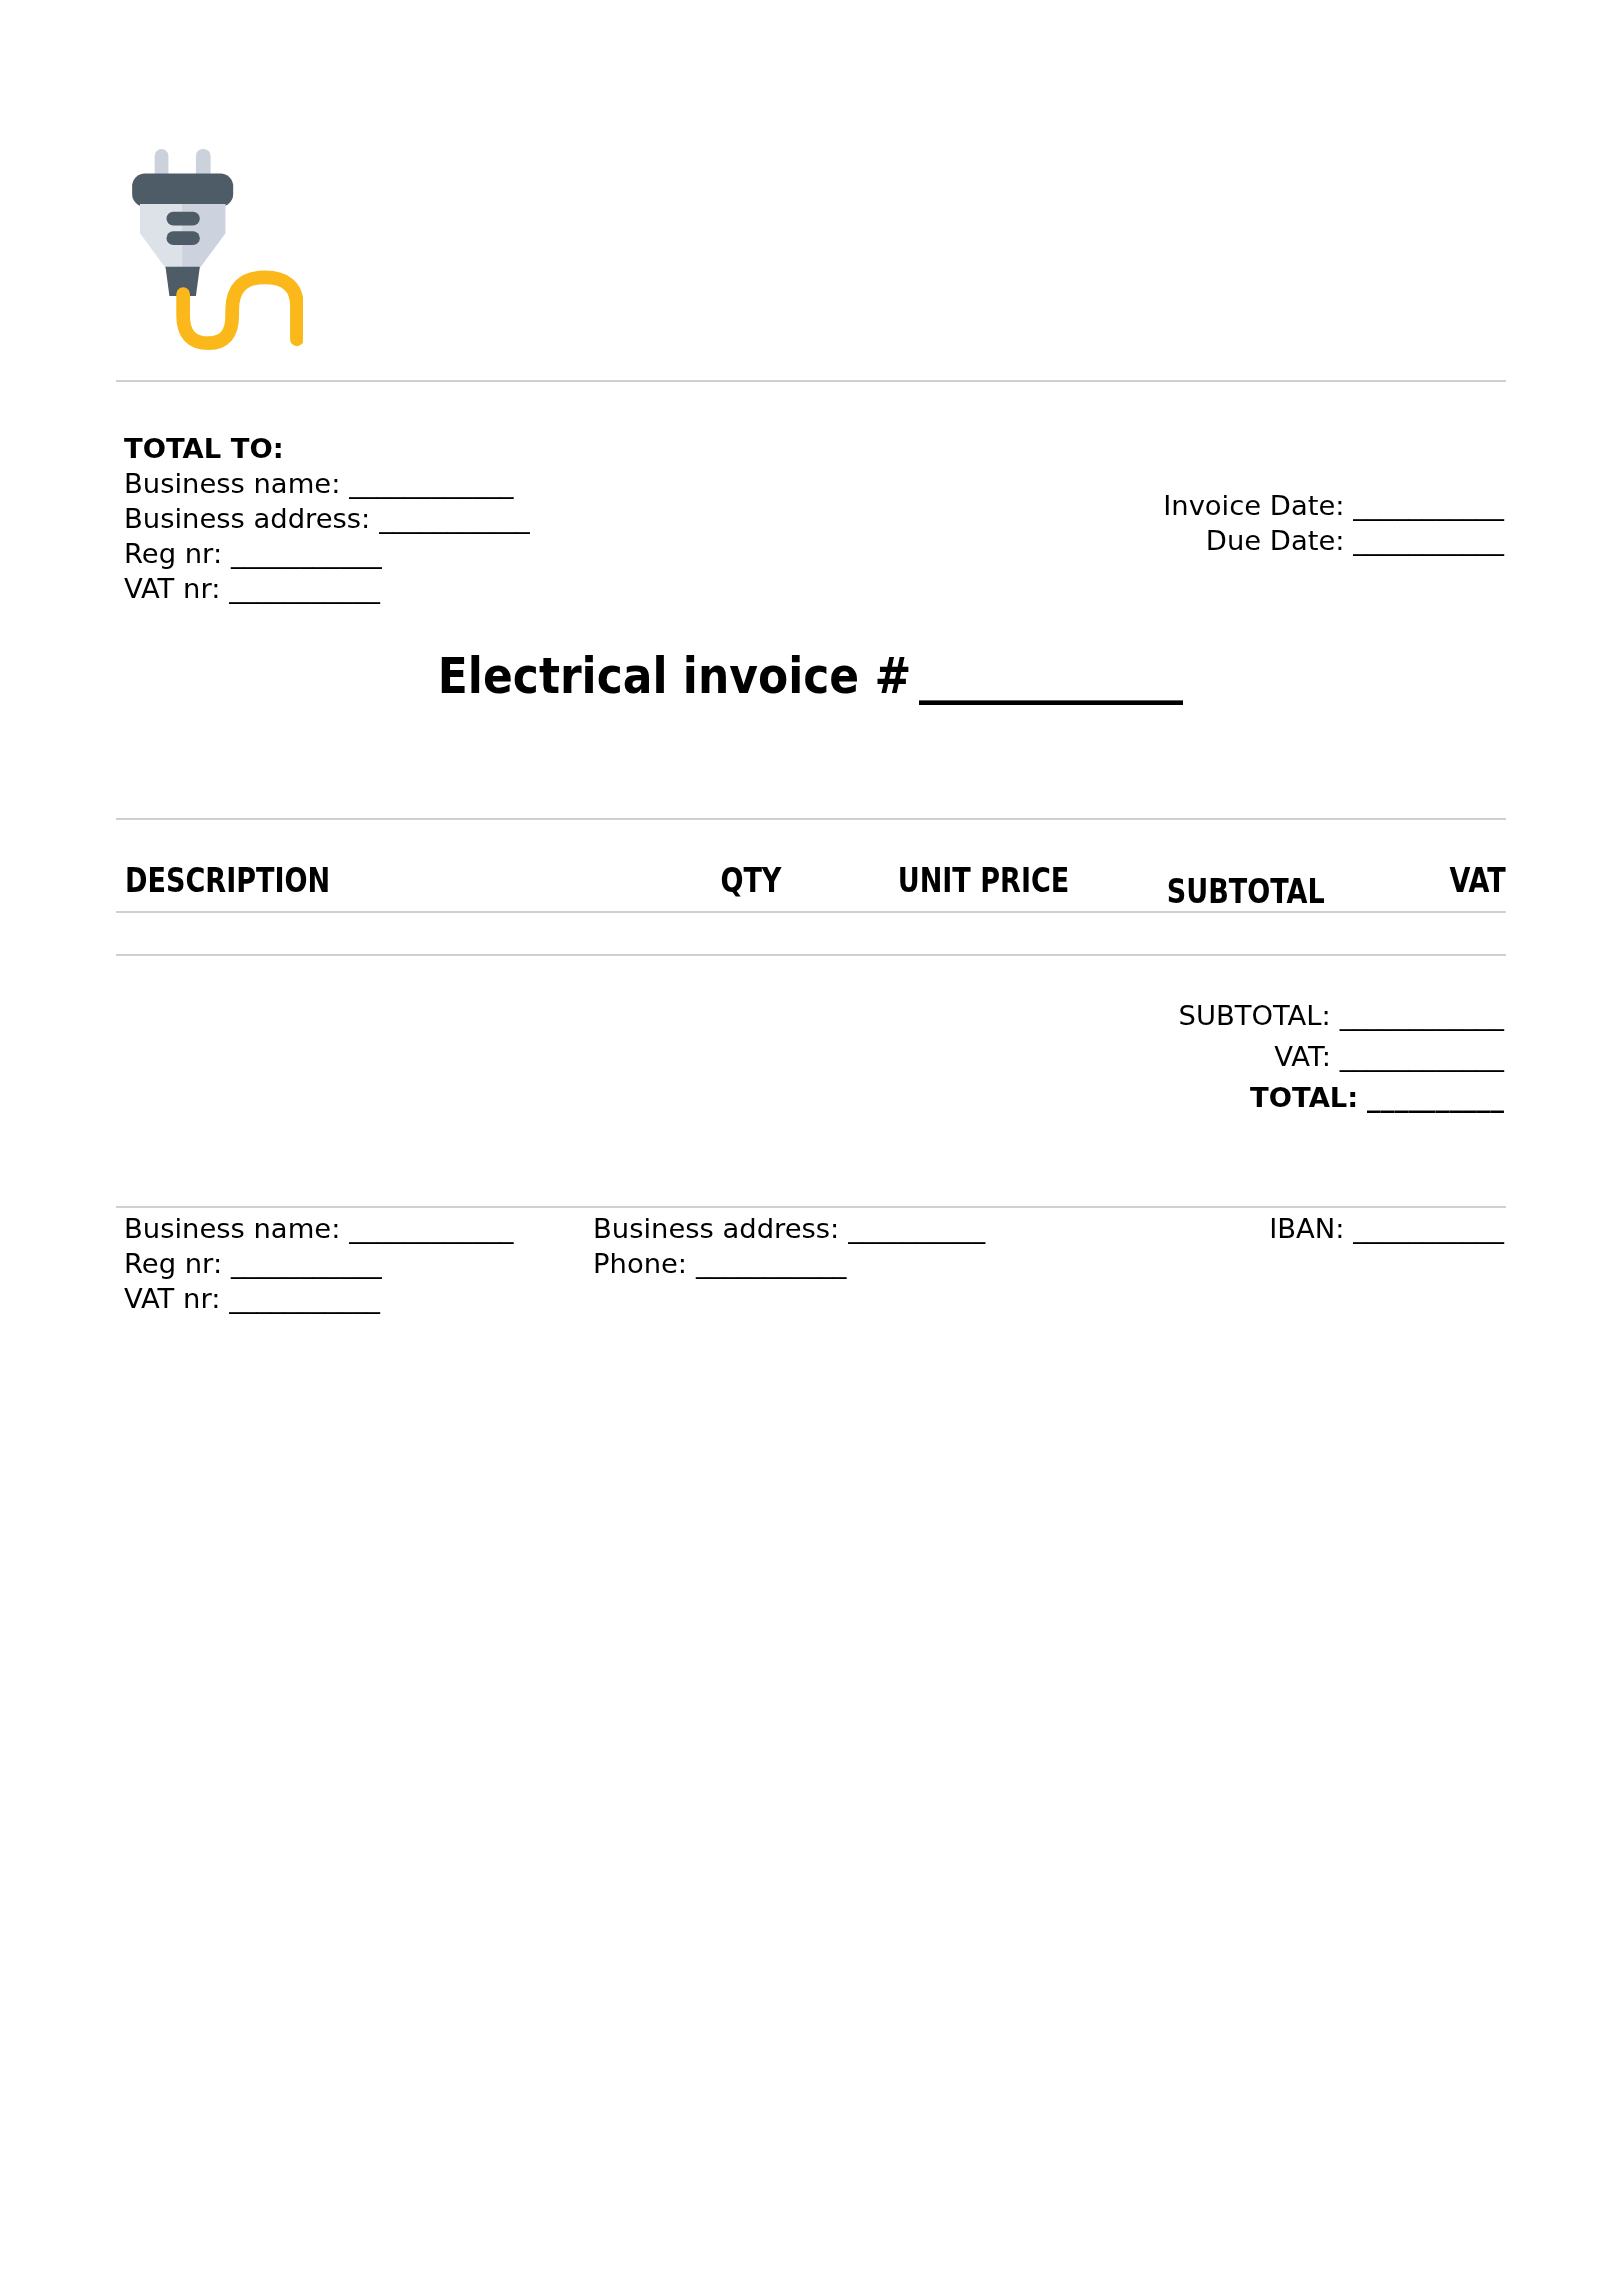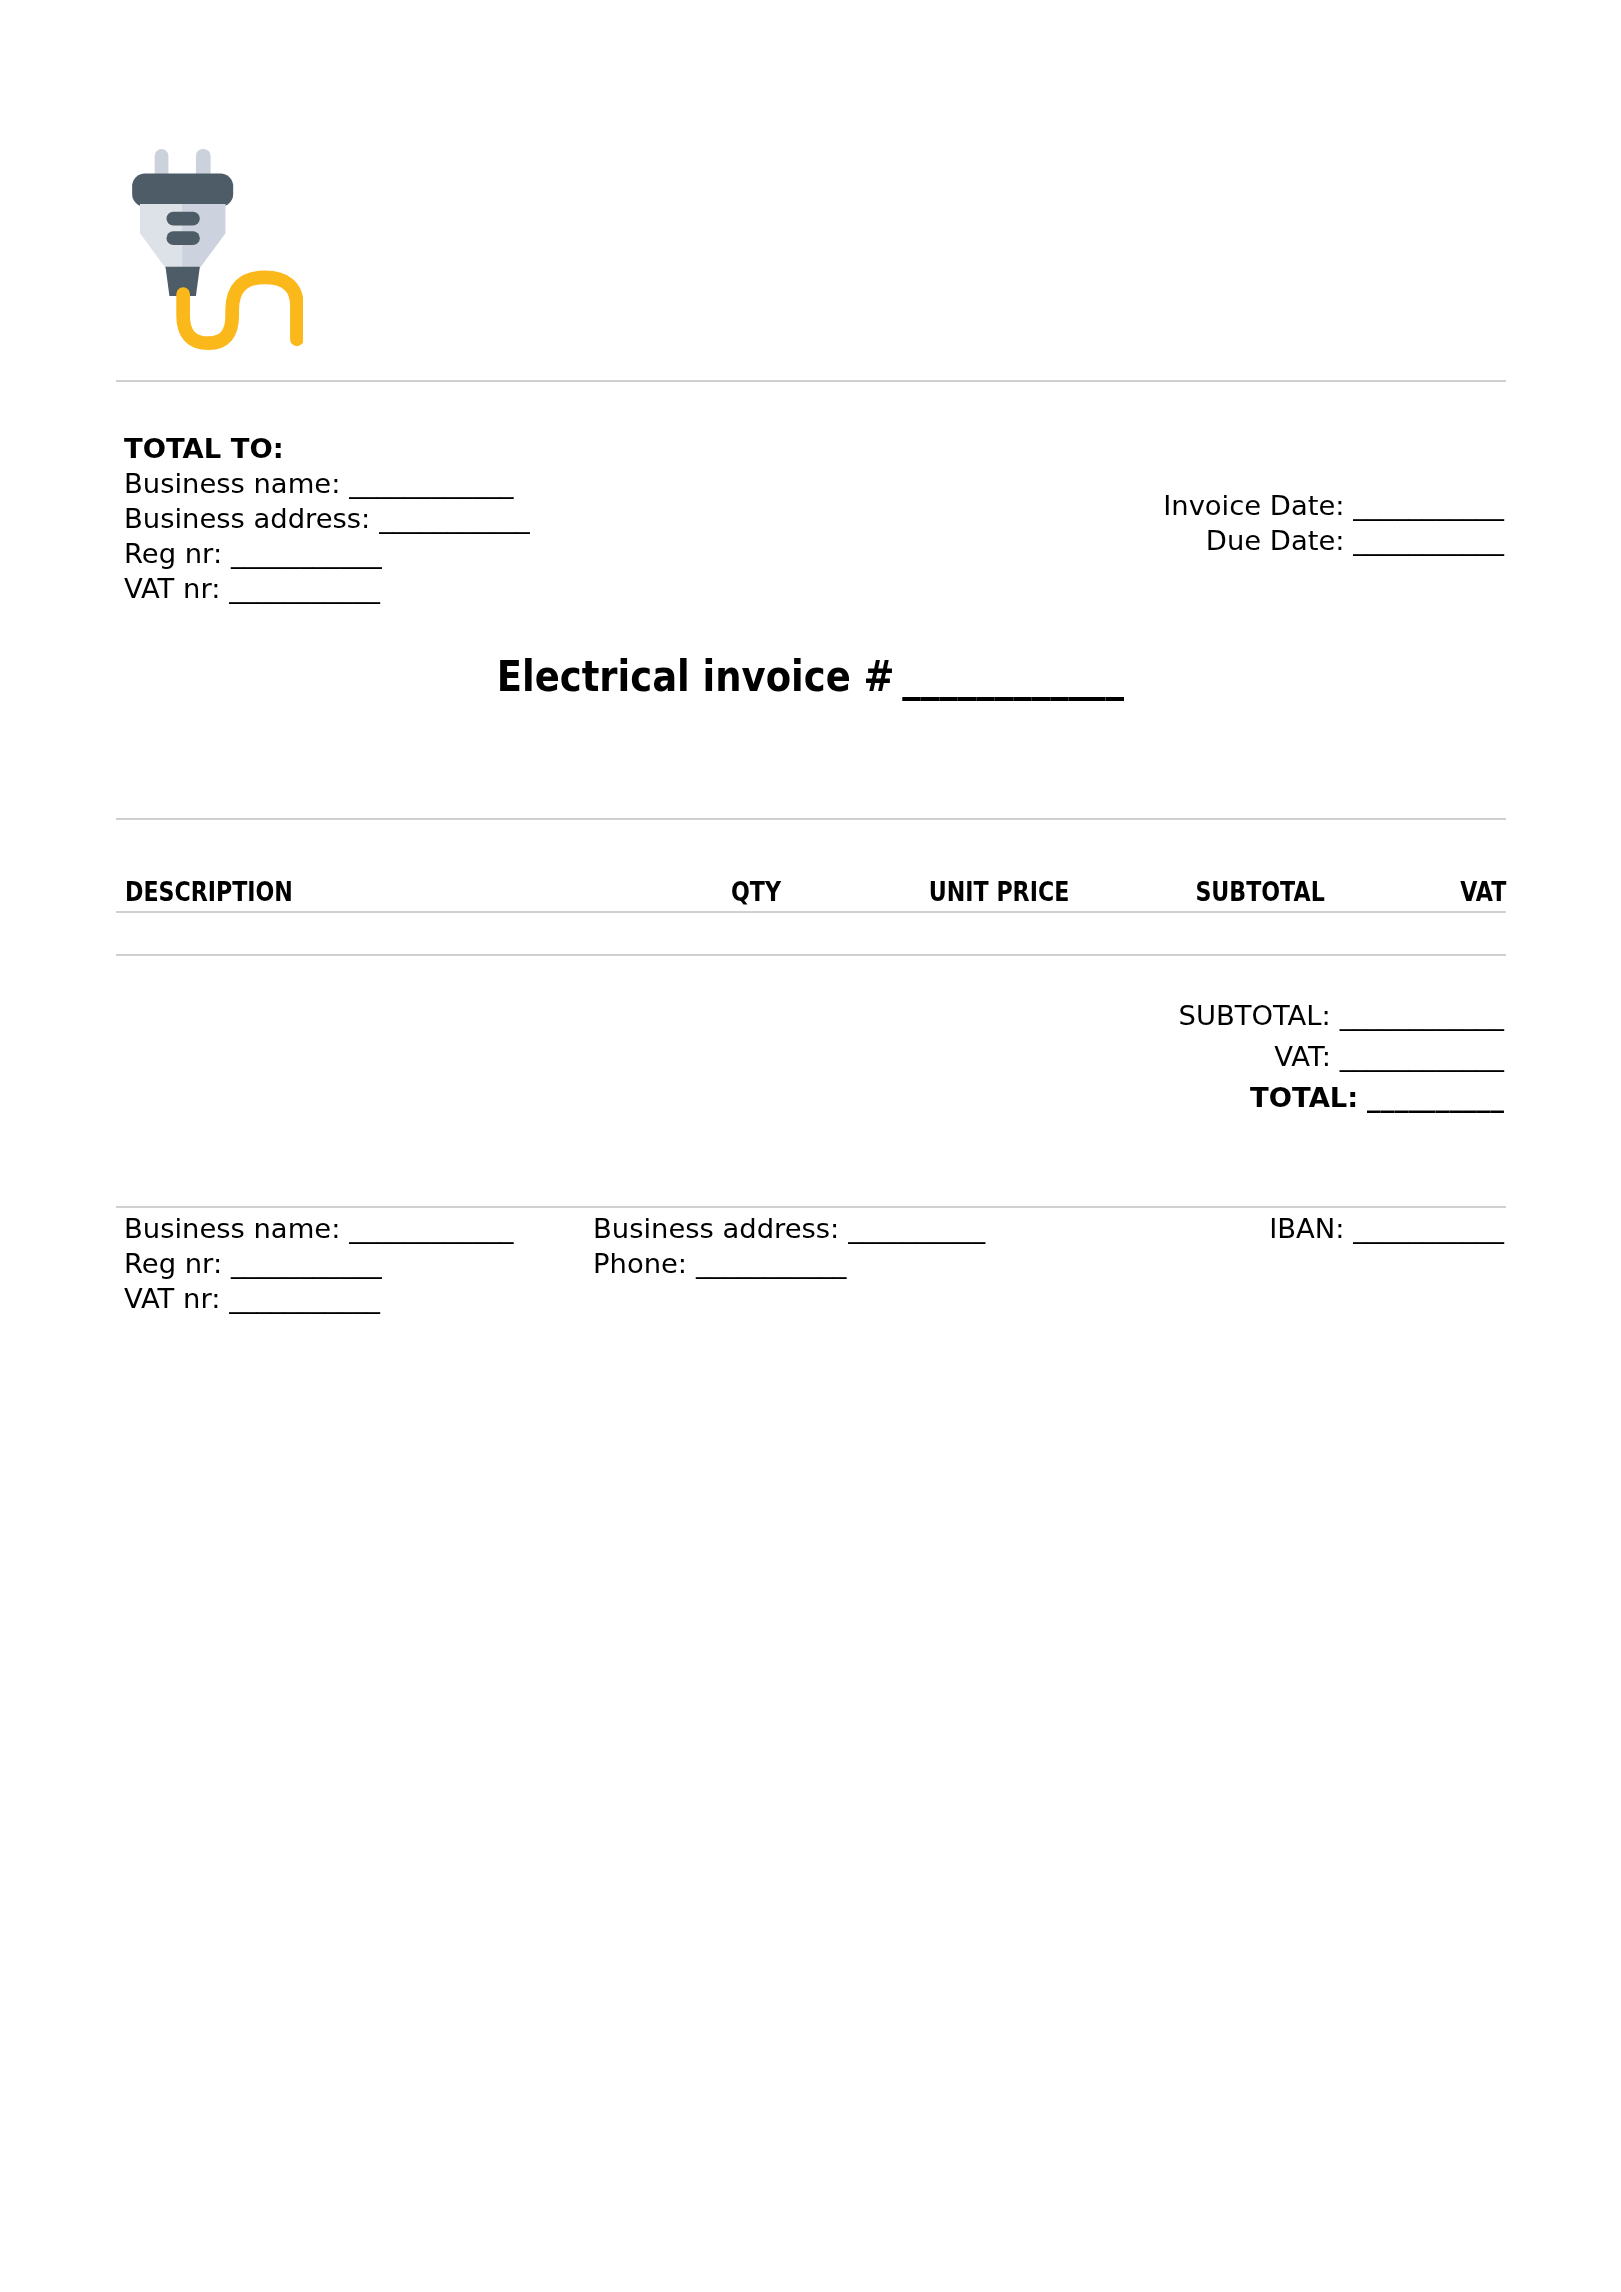--- a/index.html
+++ b/index.html
@@ -23,29 +23,29 @@
   }
   .bill-to .heading, .bill-from .heading { font-weight:bold; }
 
   .dates {
     position:absolute; right:117px; top:488px;
     font-size:27.4px; line-height:35px; text-align:right;
   }
 
   .invoice-title {
     position:absolute; left:0; top:647px; width:100%;
-    text-align:center; font-size:42px; font-weight:bold;
+    text-align:center; font-size:50px; font-weight:bold;
     line-height:59px; white-space:nowrap;
   }
   .invoice-title .squeeze { display:inline-block; transform:scaleX(0.88); transform-origin:center; }
 
   .thead {
     position:absolute; left:116px; top:847px; width:1390px;
-    display:flex; align-items:flex-end;
-    font-size:27px; font-weight:bold; line-height:43px; white-space:nowrap;
+    display:flex; align-items:center;
+    font-size:33px; font-weight:bold; line-height:43px; white-space:nowrap;
   }
   .thead .c-desc { flex:1 1 auto; padding-left:8.8px; text-align:left; }
   .thead .c-qty  { width:118px; text-align:right; }
   .thead .c-unit { width:288px; text-align:right; }
   .thead .c-sub  { width:256px; text-align:right;margin-top:23px; }
   .thead .c-vat  { width:181px; text-align:right; }
   .thead .sq { display:inline-block; transform:scaleX(0.82); }
   .thead .c-desc .sq { transform-origin:left center; }
   .thead .c-qty .sq, .thead .c-unit .sq, .thead .c-sub .sq, .thead .c-vat .sq { transform-origin:right center; }
 

